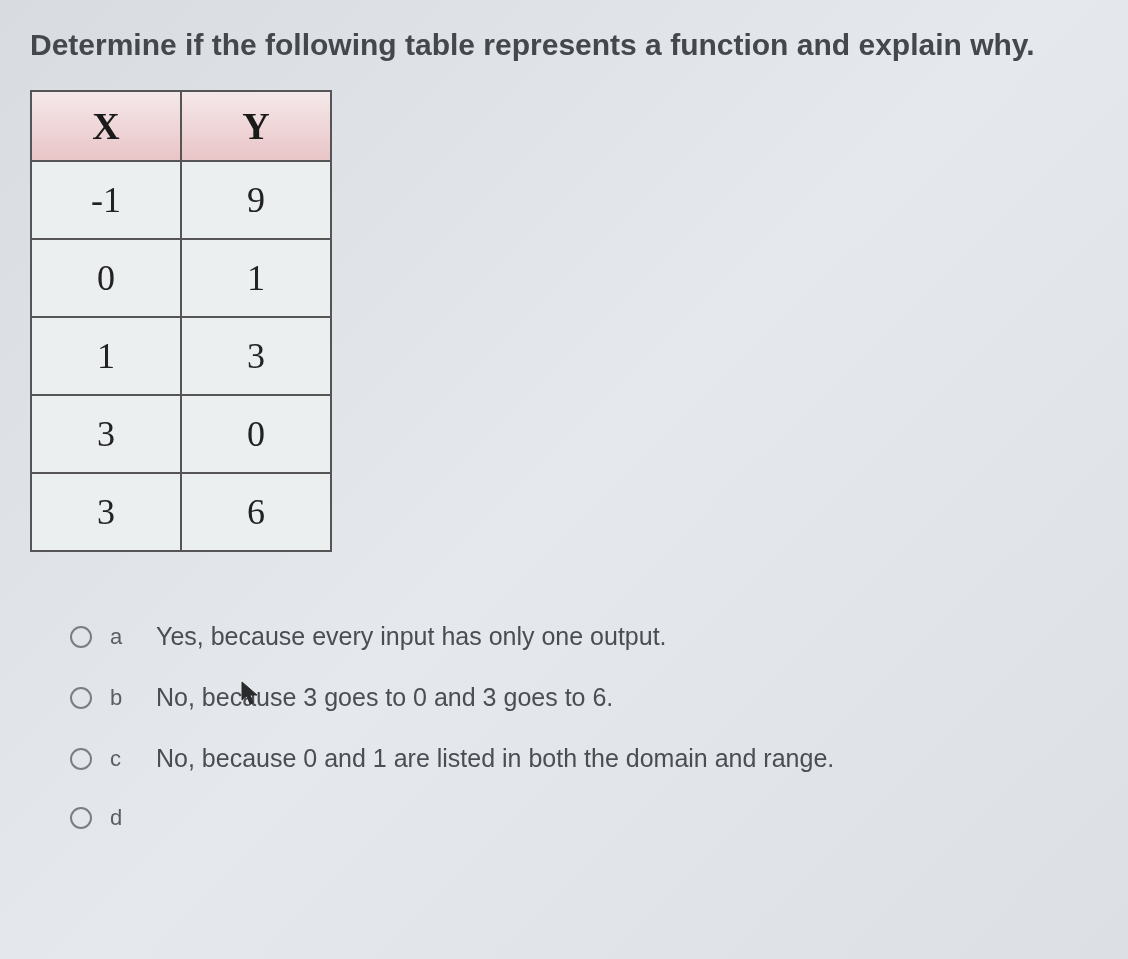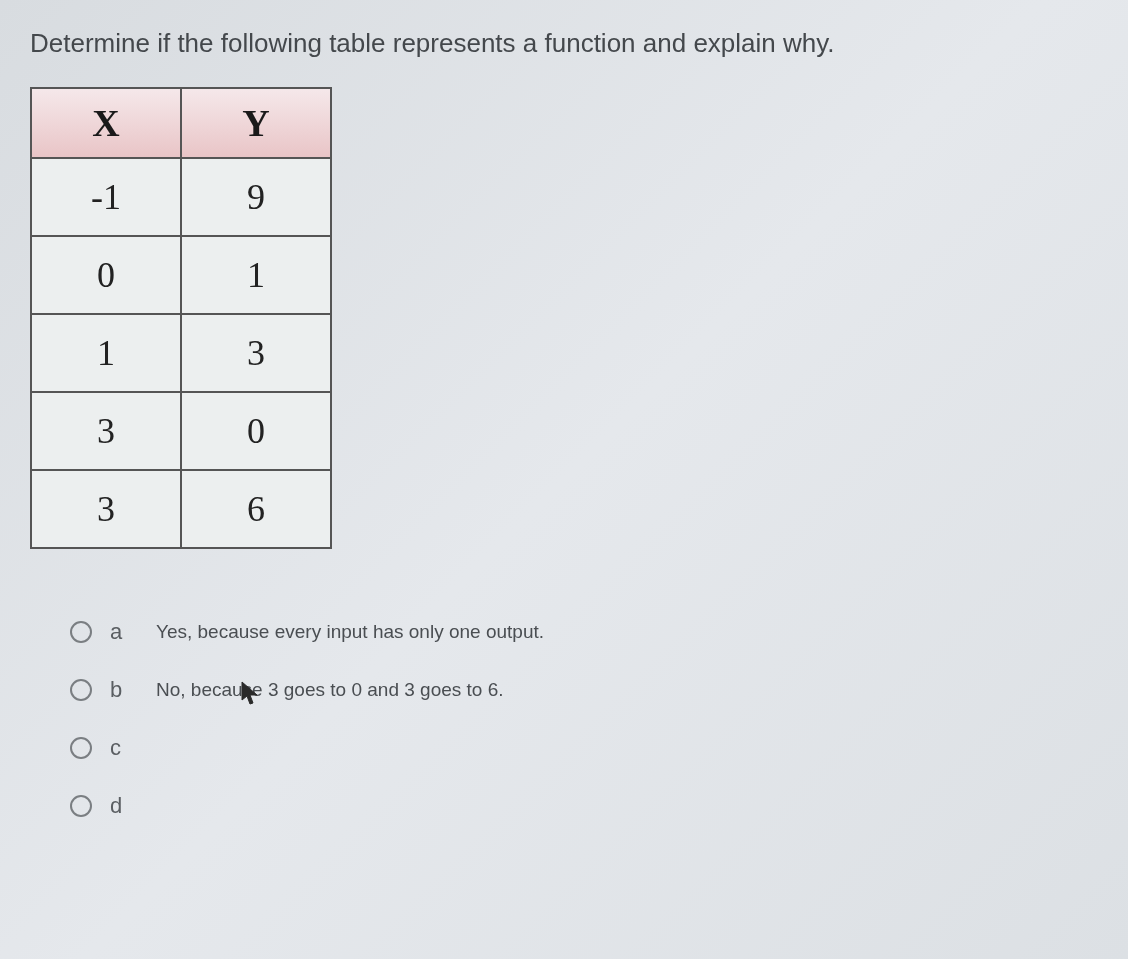--- a/index.html
+++ b/index.html
@@ -6,24 +6,24 @@
   body {
     background: linear-gradient(135deg, #d8dce0 0%, #e5e8ec 50%, #dce0e4 100%);
     font-family: Arial, Helvetica, sans-serif;
     width: 1128px;
     height: 959px;
     padding: 28px 30px;
     color: #3a3f44;
     position: relative;
   }
   .question {
-    font-size: 26px;
+    font-size: 30px;
     color: #44484c;
     margin-bottom: 28px;
-    font-weight: 400;
+    font-weight: 700;
   }
   .xy-table {
     border-collapse: collapse;
     margin-bottom: 60px;
   }
   .xy-table th, .xy-table td {
     border: 2px solid #555;
     text-align: center;
     font-family: "Times New Roman", Times, serif;
   }
@@ -61,21 +61,21 @@
     flex-shrink: 0;
     cursor: pointer;
   }
   .opt-letter {
     font-size: 22px;
     color: #5a5e62;
     width: 28px;
     flex-shrink: 0;
   }
   .opt-text {
-    font-size: 19px;
+    font-size: 25px;
     color: #4a4e52;
   }
   .cursor {
     position: absolute;
     left: 240px;
     top: 680px;
     pointer-events: none;
   }
   .cursor svg { display: block; }
 </style>
@@ -122,20 +122,21 @@
     <div class="opt-text">Yes, because every input has only one output.</div>
   </div>
   <div class="option">
     <div class="radio"></div>
     <div class="opt-letter">b</div>
     <div class="opt-text">No, because 3 goes to 0 and 3 goes to 6.</div>
   </div>
   <div class="option">
     <div class="radio"></div>
     <div class="opt-letter">c</div>
+    <div class="opt-text">No, because 0 and 1 are listed in both the domain and range.</div>
   </div>
   <div class="option">
     <div class="radio"></div>
     <div class="opt-letter">d</div>
   </div>
 </div>
 
 <div class="cursor">
   <svg width="20" height="26" viewBox="0 0 20 26">
     <path d="M2 2 L2 20 L7 16 L10 24 L13 23 L10 15 L17 15 Z" fill="#2a2a2a" stroke="#2a2a2a" stroke-width="1"></path>

